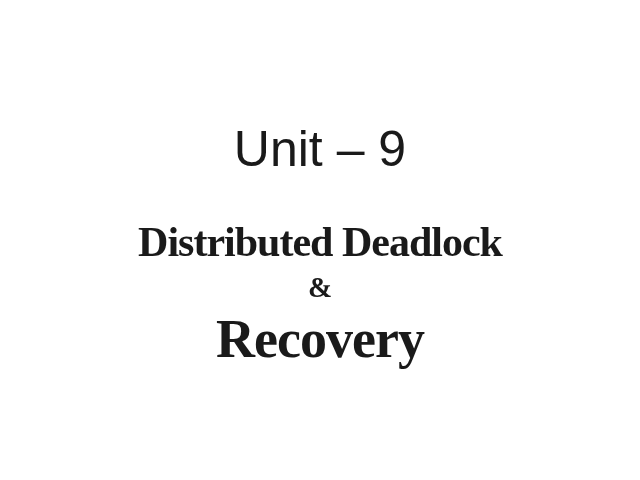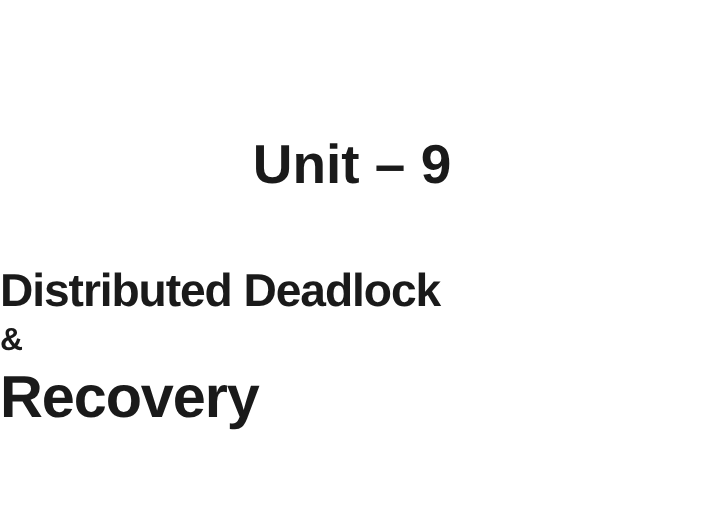--- a/index.html
+++ b/index.html
@@ -16,32 +16,33 @@
     font-family: "Liberation Sans", sans-serif;
     color: #1a1a1a;
   }
   .unit-title {
     position: absolute;
     top: 120px;
     left: 0;
     width: 100%;
     text-align: center;
     font-size: 50px;
-    font-weight: 700;
+    font-weight: 400;
     letter-spacing: 0px;
     margin: 0;
     color: #1a1a1a;
   }
   .subtitle {
     position: absolute;
-    top: 241px;
+    top: 219px;
     left: 0;
     width: 100%;
-    text-align: left;
+    text-align: center;
     margin: 0;
+    font-family: Liberation Serif, serif;
   }
   .subtitle-line1 {
     font-size: 42px;
     font-weight: 700;
     letter-spacing: -1px;
     line-height: 1.1;
     color: #1a1a1a;
   }
   .subtitle-amp {
     font-size: 29px;

